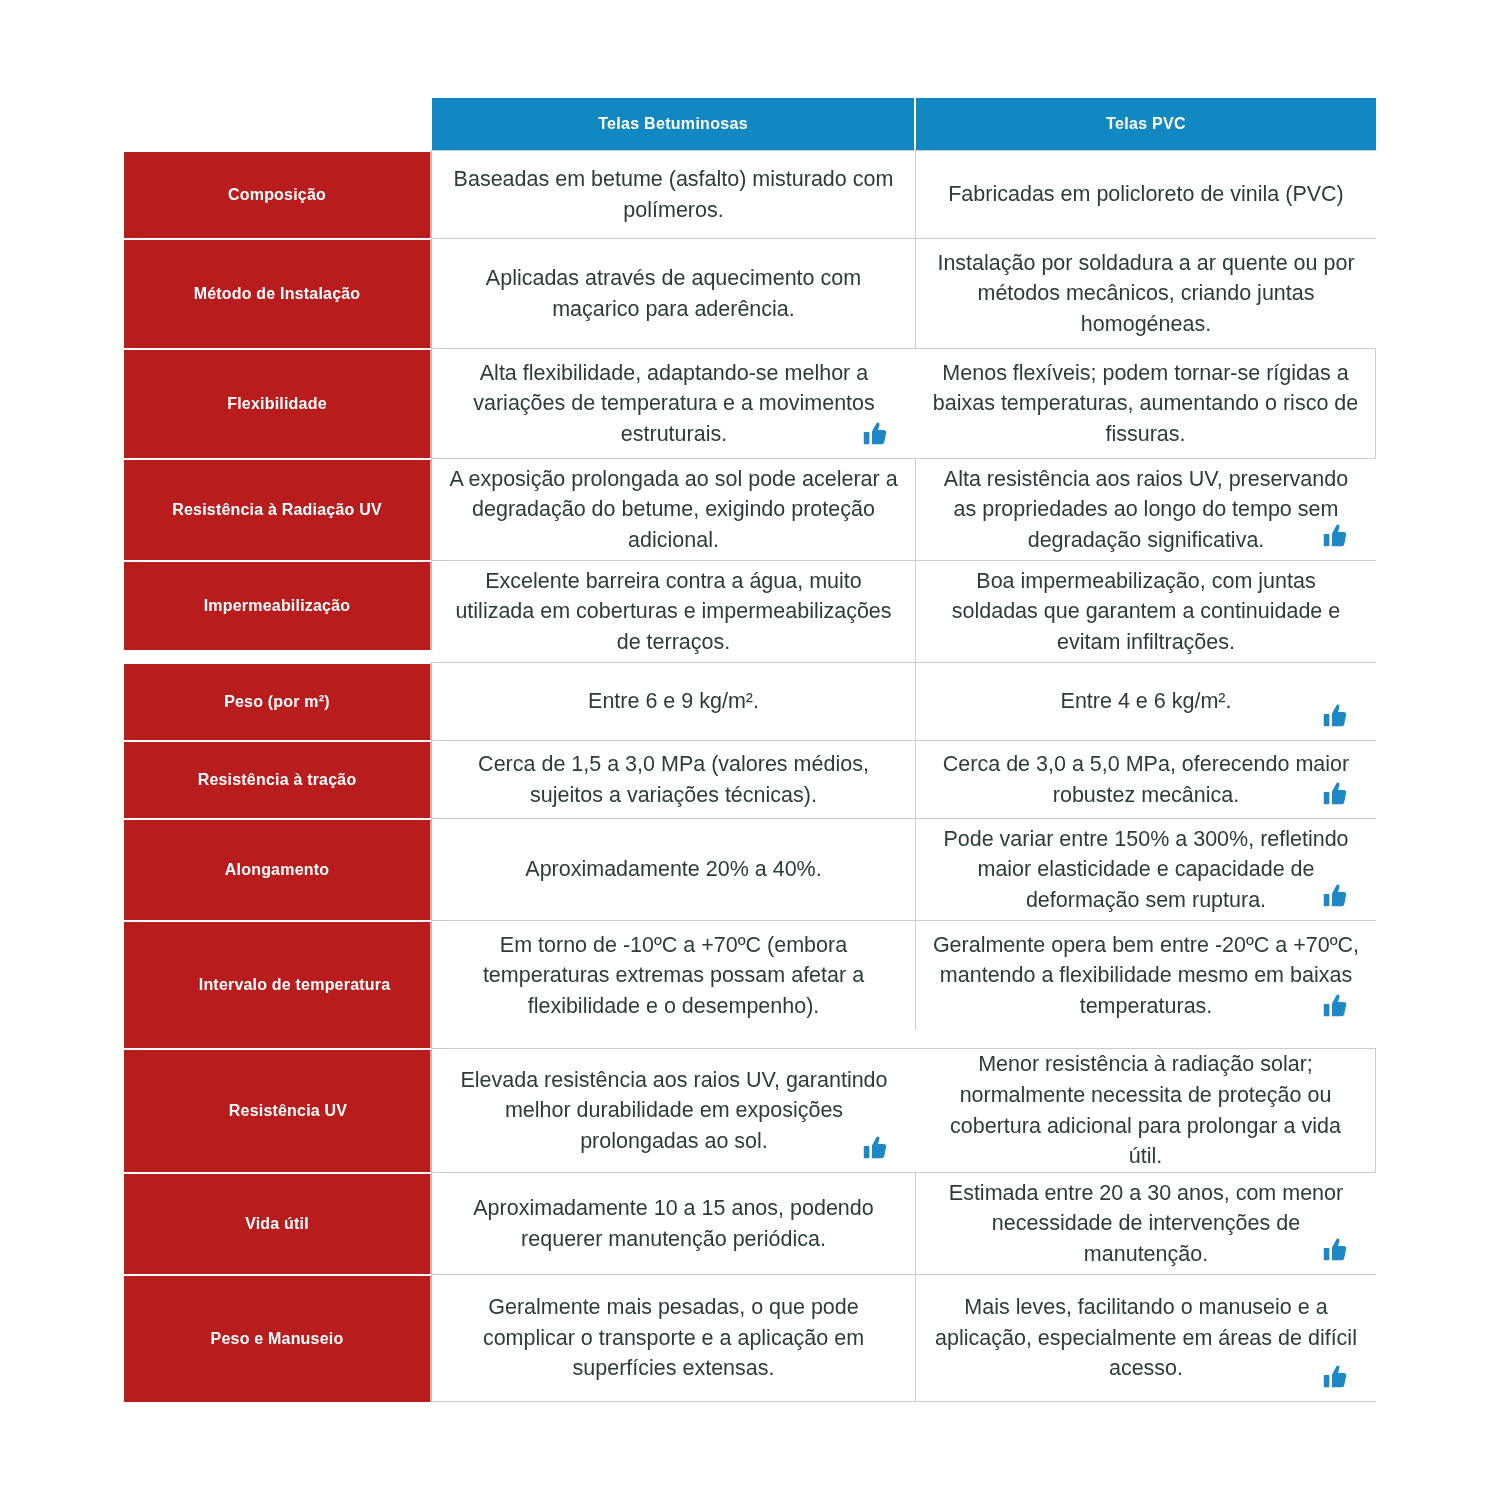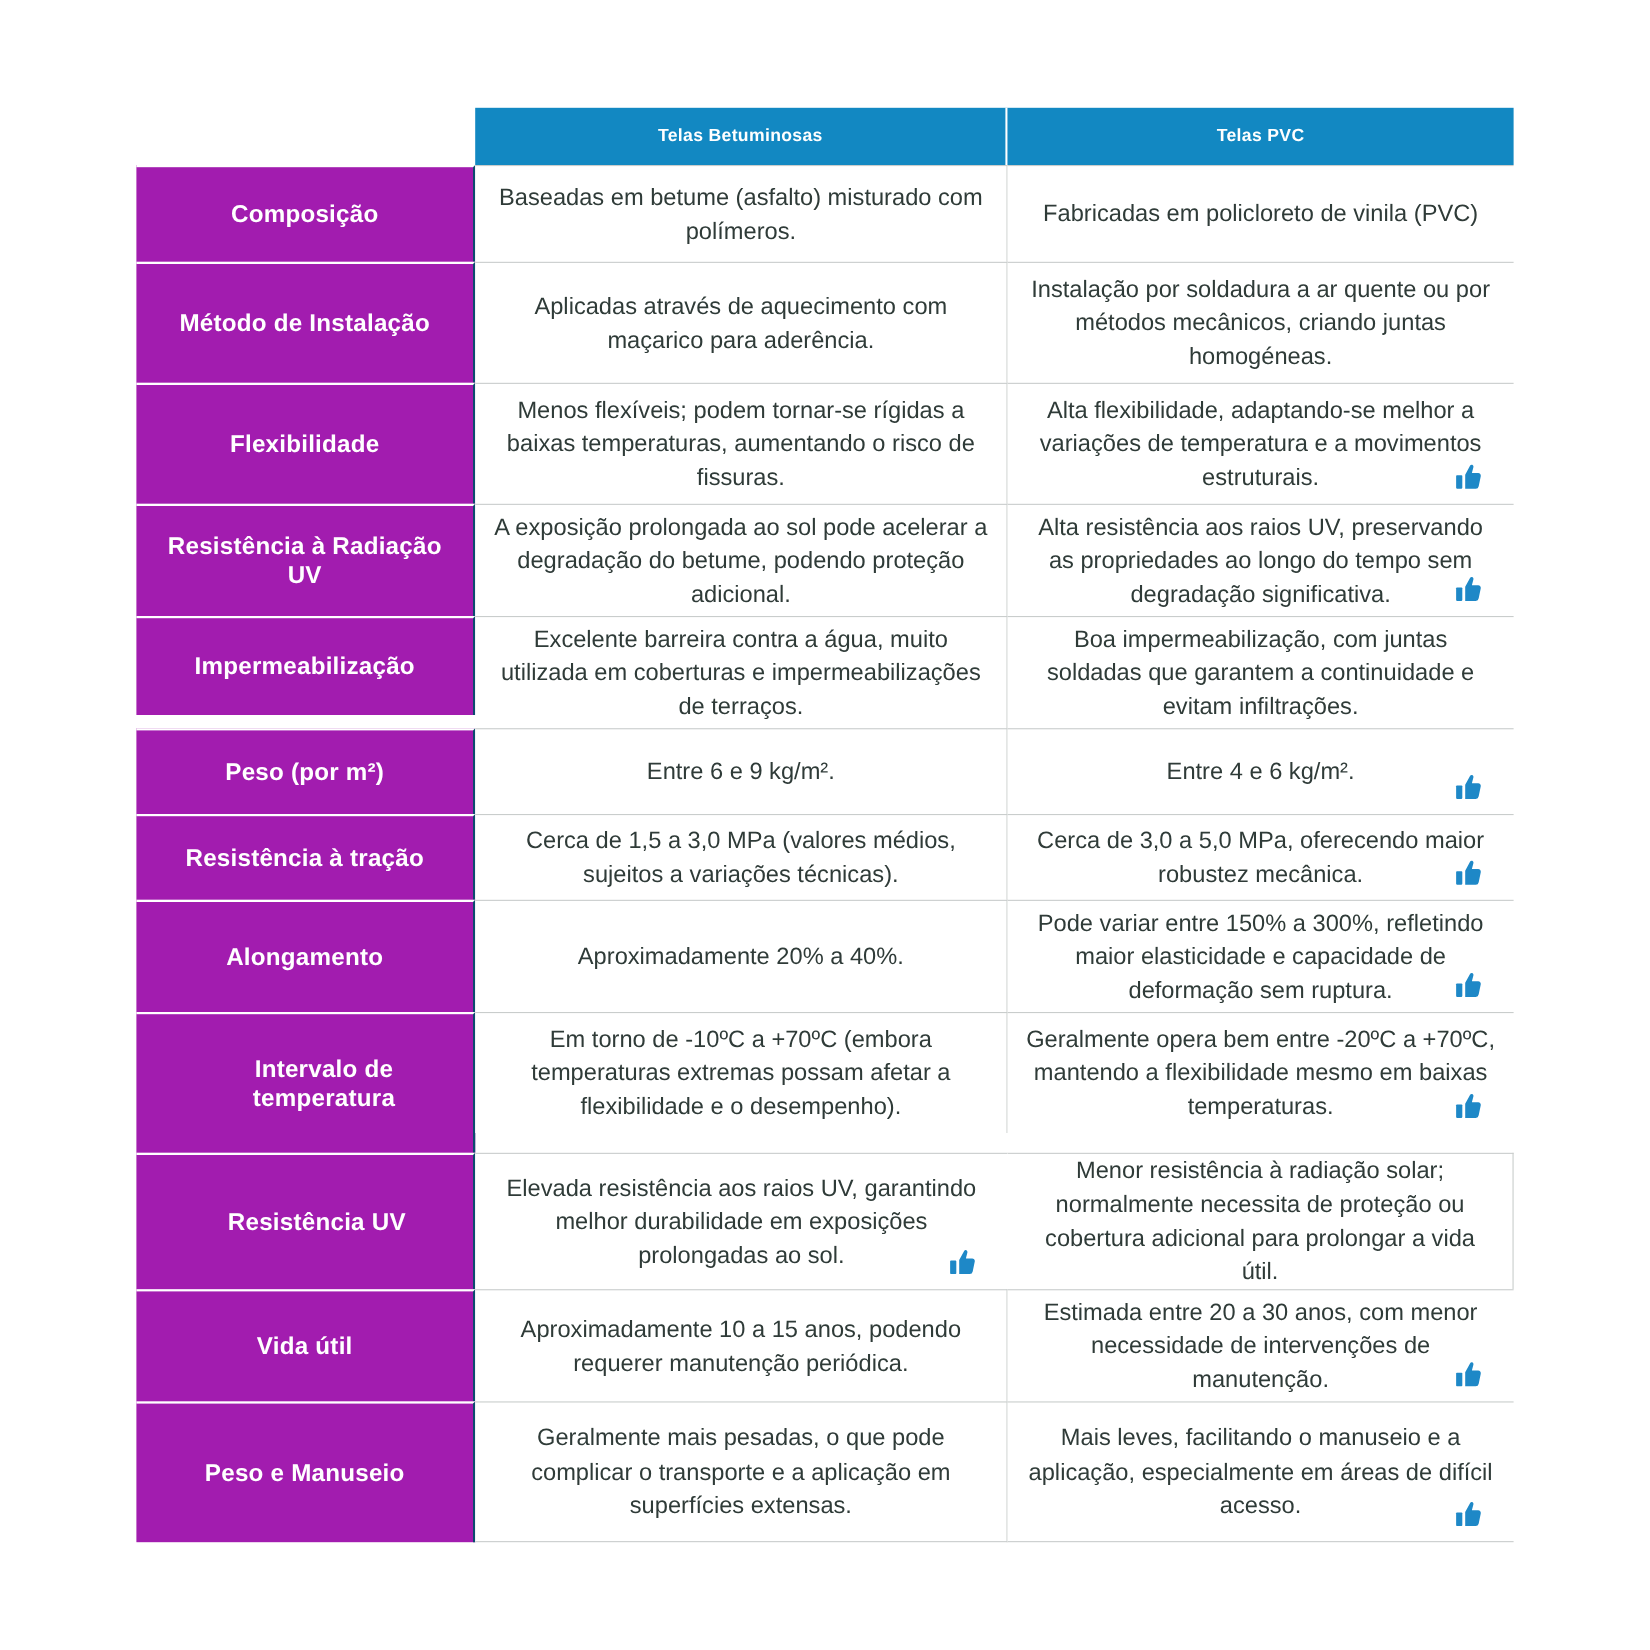--- a/index.html
+++ b/index.html
@@ -69,33 +69,33 @@
     align-items: center;
     justify-content: center;
     height: 52px;
     box-sizing: border-box;
     border-right: 2px solid #ffffff;
   }
   .hdr-cell.last { border-right: none; }
 
   
   .rlabel {
-    background: #a21caf;
+    background: #b91c1c;
     color: #ffffff;
-    font-size: 22px;
+    font-size: 16px;
     font-weight: bold;
     letter-spacing: .2px;
     display: flex;
     align-items: center;
     justify-content: center;
     text-align: center;
     padding: 6px 10px;
     box-sizing: border-box;
     border-top: 2px solid #ffffff;
-    border-right: 2px solid #0c4a6e;
+    border-right: 2px solid #fca5a5;
   }
 
   
   .dcell {
     position: relative;
     background: #ffffff;
     color: #2f3b38;
     font-size: 21.5px;
     line-height: 1.42;
     text-align: center;
@@ -143,35 +143,35 @@
           <span class="txt">Fabricadas em policloreto de vinila (PVC)</span>
         </div>
         <div class="rlabel" style="height: 110px;">Método de Instalação</div>
         <div class="dcell" style="height: 110px;">
           <span class="txt">Aplicadas através de aquecimento com maçarico para aderência.</span>
         </div>
         <div class="dcell last" style="height: 110px;">
           <span class="txt">Instalação por soldadura a ar quente ou por métodos mecânicos, criando juntas homogéneas.</span>
         </div>
         <div class="rlabel" style="height: 110px;">Flexibilidade</div>
+        <div class="dcell last" style="height: 110px;">
+          <span class="txt">Alta flexibilidade, adaptando-se melhor a variações de temperatura e a movimentos estruturais.</span>
+          <span class="thumb">
+            <svg viewBox="0 0 24 24">
+              <path fill="#1E88C7" d="M9.6 9.2 13.2 2.6c.35-.65 1.2-.85 1.8-.42.5.36.72 1 .56 1.6l-1.1 4.22h4.6c1.2 0 2.1 1.1 1.86 2.28l-1.5 7.3A2.2 2.2 0 0 1 17.25 19.4H9.6V9.2Z"></path>
+              <path fill="#1E88C7" d="M3.6 9.6h3.3c.33 0 .6.27.6.6v8.6c0 .33-.27.6-.6.6H3.6a.6.6 0 0 1-.6-.6v-8.6c0-.33.27-.6.6-.6Z"></path>
+            </svg>
+          </span>
+        </div>
         <div class="dcell" style="height: 110px;">
           <span class="txt">Menos flexíveis; podem tornar-se rígidas a baixas temperaturas, aumentando o risco de fissuras.</span>
         </div>
-        <div class="dcell last" style="height: 110px;">
-          <span class="txt">Alta flexibilidade, adaptando-se melhor a variações de temperatura e a movimentos estruturais.</span>
-          <span class="thumb">
-            <svg viewBox="0 0 24 24">
-              <path fill="#1E88C7" d="M9.6 9.2 13.2 2.6c.35-.65 1.2-.85 1.8-.42.5.36.72 1 .56 1.6l-1.1 4.22h4.6c1.2 0 2.1 1.1 1.86 2.28l-1.5 7.3A2.2 2.2 0 0 1 17.25 19.4H9.6V9.2Z"></path>
-              <path fill="#1E88C7" d="M3.6 9.6h3.3c.33 0 .6.27.6.6v8.6c0 .33-.27.6-.6.6H3.6a.6.6 0 0 1-.6-.6v-8.6c0-.33.27-.6.6-.6Z"></path>
-            </svg>
-          </span>
-        </div>
         <div class="rlabel" style="height: 102px;">Resistência à Radiação UV</div>
         <div class="dcell" style="height: 102px;">
-          <span class="txt">A exposição prolongada ao sol pode acelerar a degradação do betume, podendo proteção adicional.</span>
+          <span class="txt">A exposição prolongada ao sol pode acelerar a degradação do betume, exigindo proteção adicional.</span>
         </div>
         <div class="dcell last" style="height: 102px;">
           <span class="txt">Alta resistência aos raios UV, preservando as propriedades ao longo do tempo sem degradação significativa.</span>
           <span class="thumb">
             <svg viewBox="0 0 24 24">
               <path fill="#1E88C7" d="M9.6 9.2 13.2 2.6c.35-.65 1.2-.85 1.8-.42.5.36.72 1 .56 1.6l-1.1 4.22h4.6c1.2 0 2.1 1.1 1.86 2.28l-1.5 7.3A2.2 2.2 0 0 1 17.25 19.4H9.6V9.2Z"></path>
               <path fill="#1E88C7" d="M3.6 9.6h3.3c.33 0 .6.27.6.6v8.6c0 .33-.27.6-.6.6H3.6a.6.6 0 0 1-.6-.6v-8.6c0-.33.27-.6.6-.6Z"></path>
             </svg>
           </span>
         </div>

